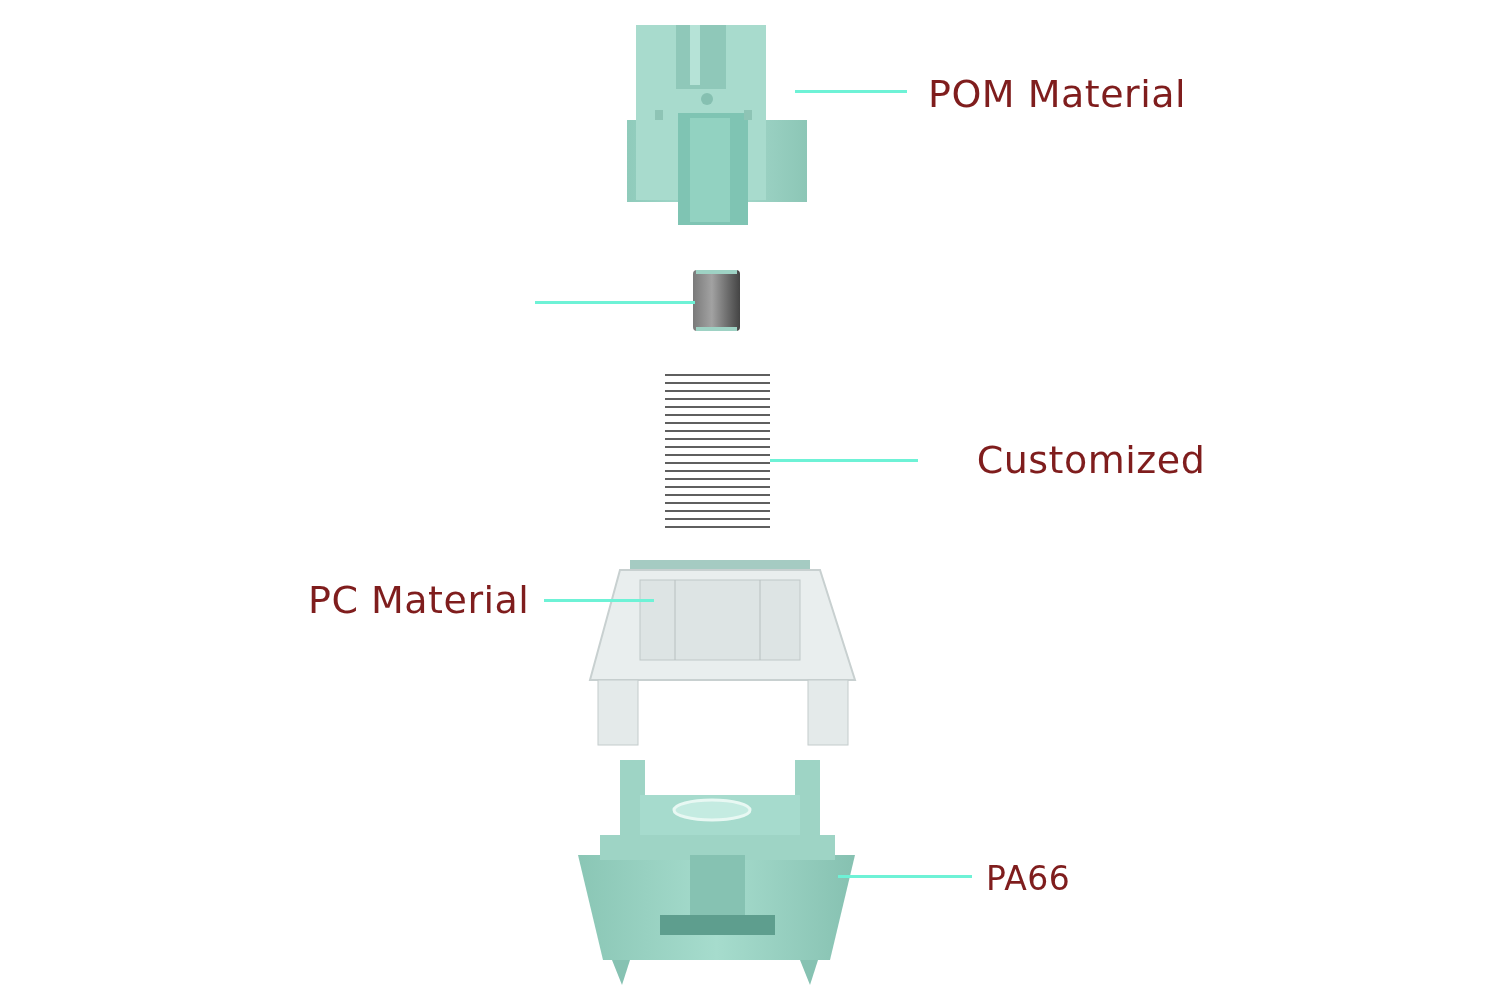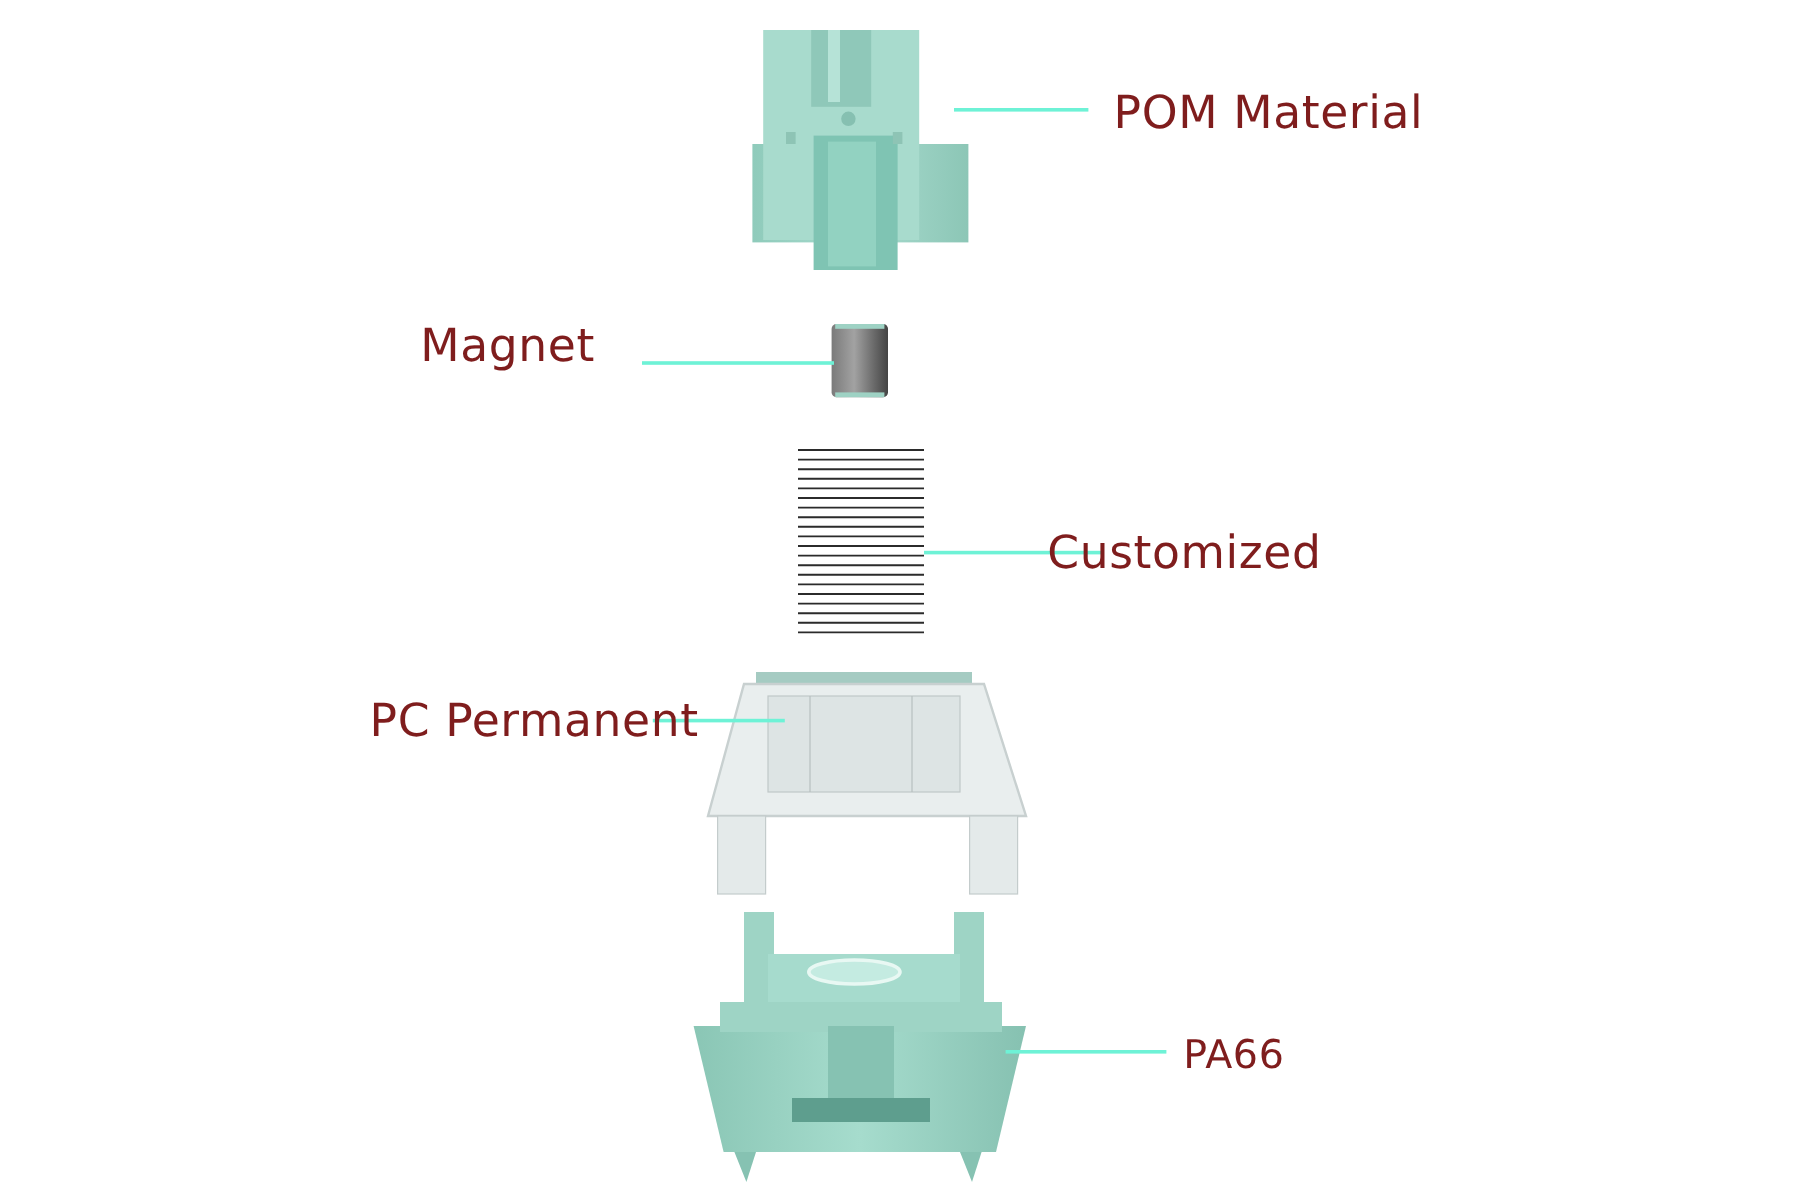--- a/index.html
+++ b/index.html
@@ -80,22 +80,21 @@
 
 <div class="leader" style="left:795px; top:90px; width:112px;"></div>
 <div class="leader" style="left:535px; top:301px; width:160px;"></div>
 <div class="leader" style="left:770px; top:459px; width:148px;"></div>
 <div class="leader" style="left:544px; top:599px; width:110px;"></div>
 <div class="leader" style="left:838px; top:875px; width:134px;"></div>
 
 <div class="label" style="left:928px; top:74px;">POM Material</div>
 
 <div class="label center" style="left:318px; top:268px; width:210px;">
-  <div>Magnet</div>
 </div>
 
-<div class="label center" style="left:872px; top:440px; width:230px;">
+<div class="label center" style="left:976px; top:440px; width:230px;">
   <div>Customized</div>
 </div>
 
-<div class="label" style="left:308px; top:580px;">PC Permanent</div>
+<div class="label" style="left:308px; top:580px;">PC Material</div>
 
 <div class="label" style="left:986px; top:857px; font-size:33px; line-height:44px;">PA66</div>
 
 </body></html>

